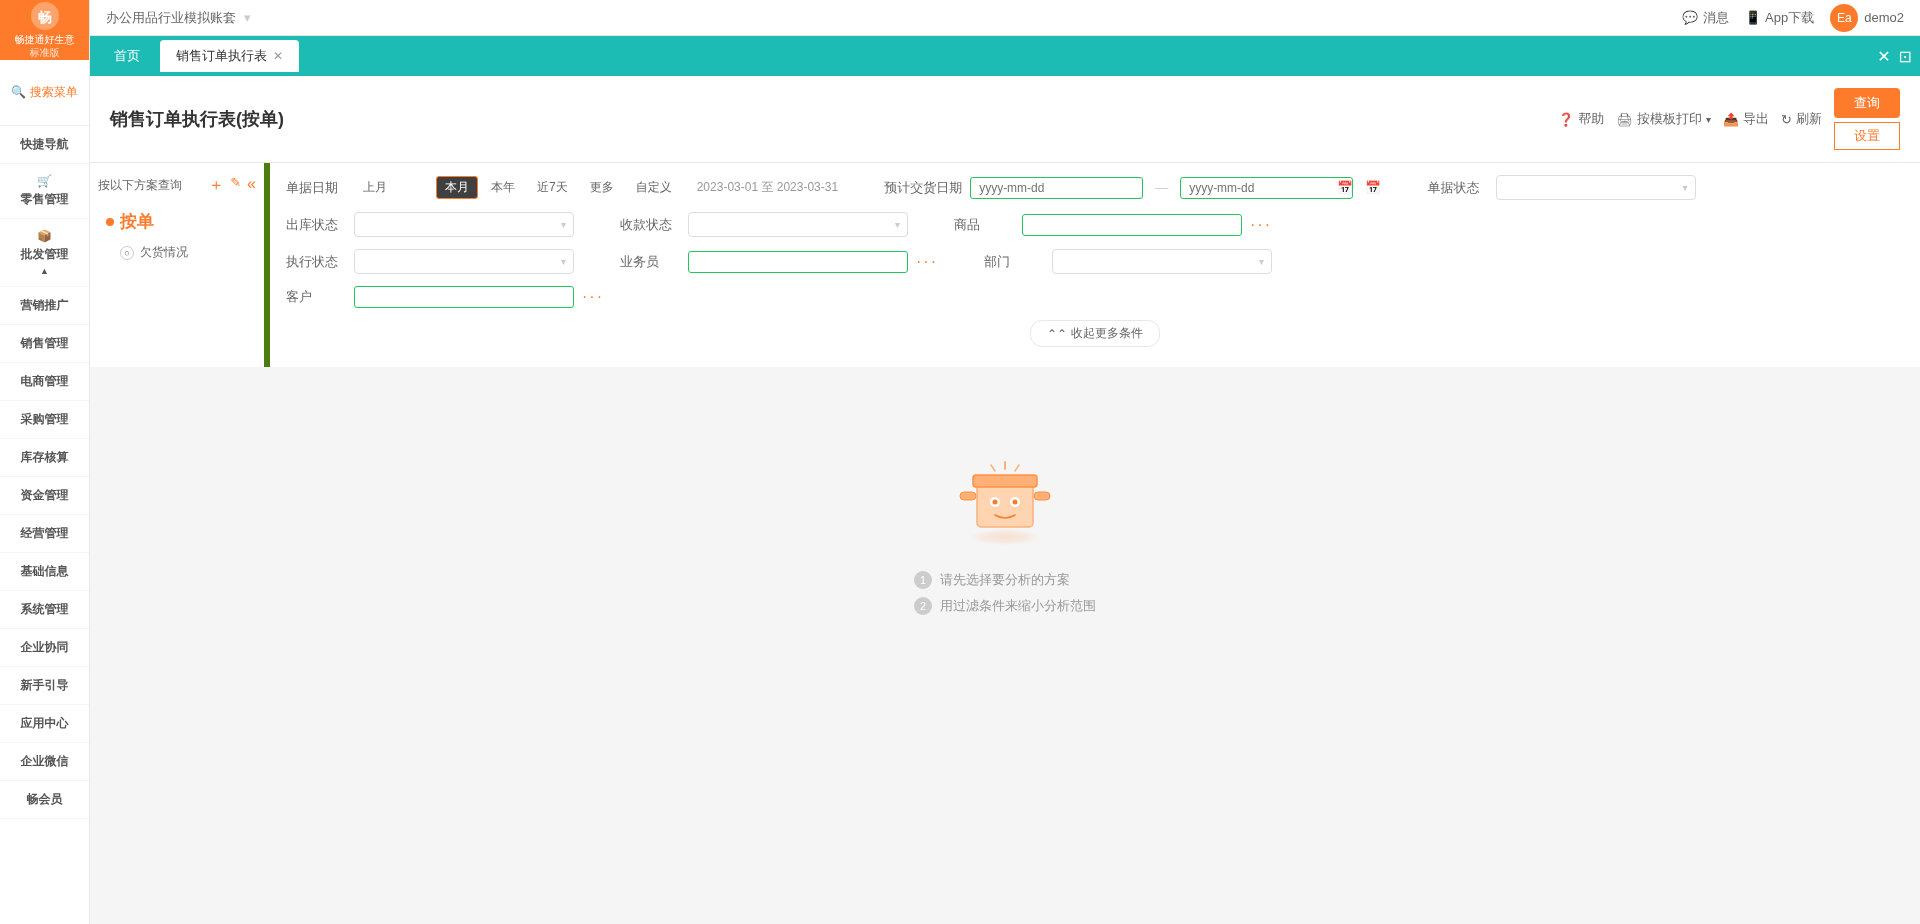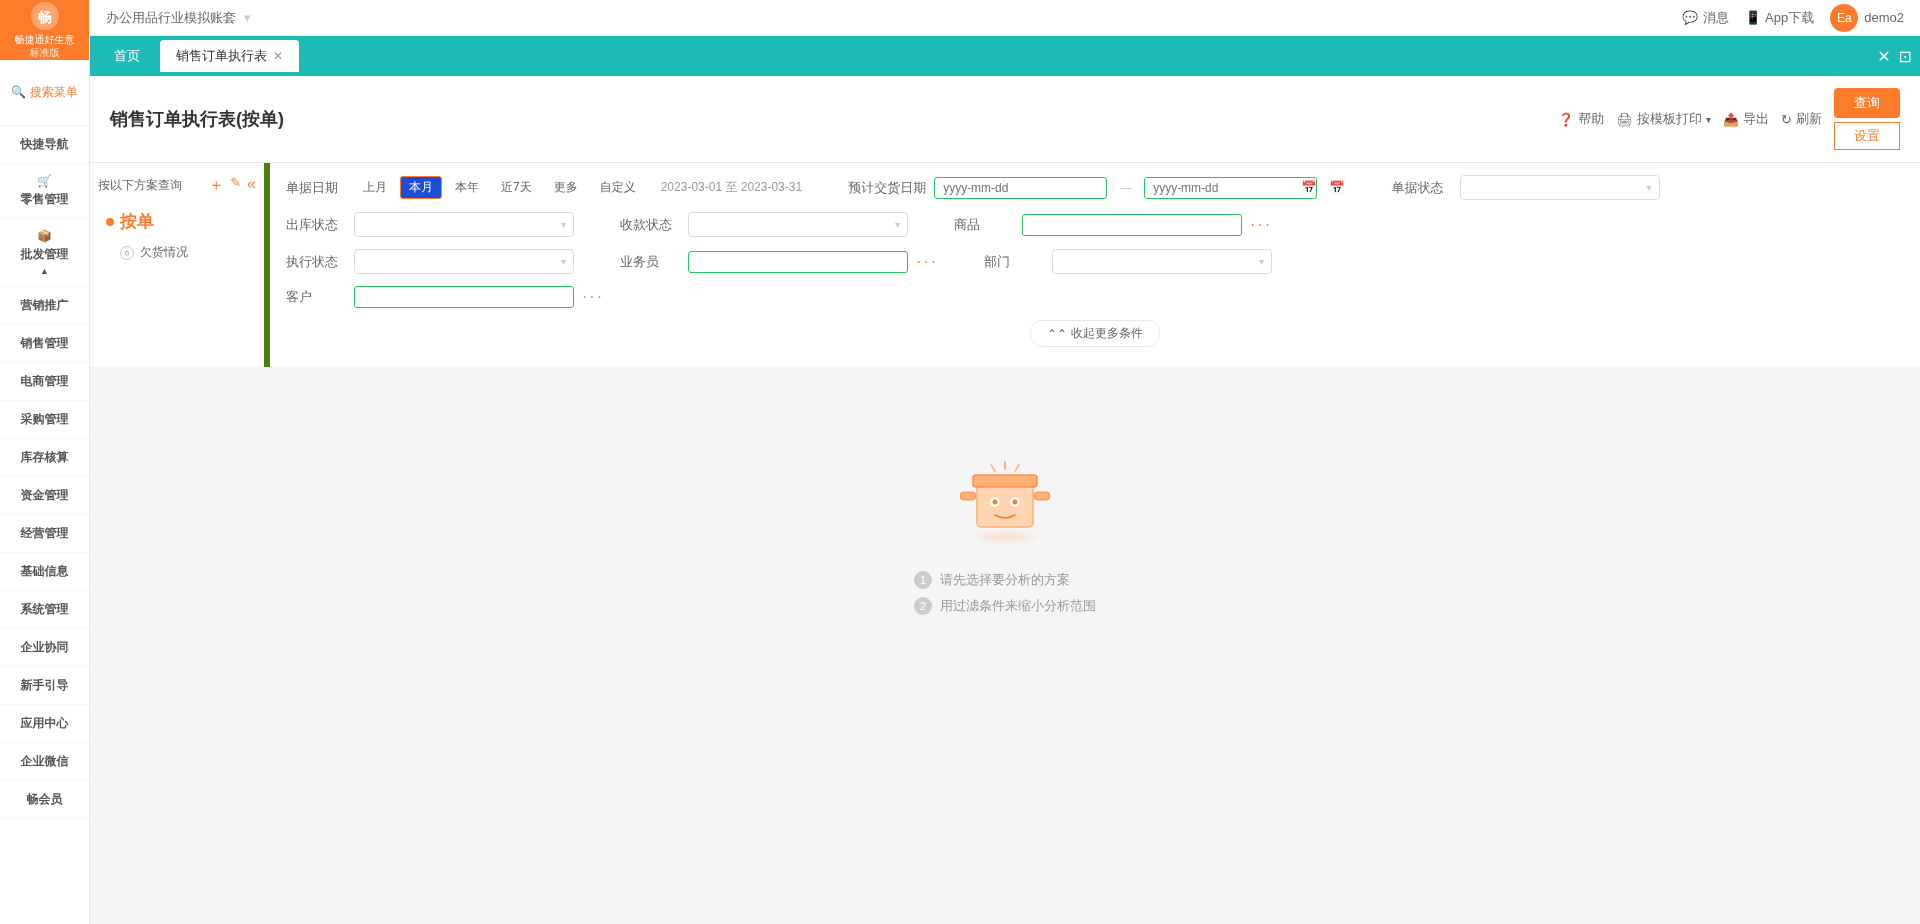--- a/index.html
+++ b/index.html
@@ -53,21 +53,21 @@
 
     .filter-right { flex: 1; padding: 12px 16px; }
     .filter-row { display: flex; align-items: center; gap: 16px; margin-bottom: 12px; flex-wrap: wrap; }
     .filter-item { display: flex; align-items: center; gap: 8px; }
     .filter-label { color: #666; font-size: 13px; white-space: nowrap; min-width: 60px; }
     .filter-select { border: 1px solid #ddd; border-radius: 4px; padding: 4px 28px 4px 8px; font-size: 13px; color: #333; outline: none; min-width: 200px; background: #fff; appearance: none; cursor: pointer; position: relative; }
     .filter-select-wrap { position: relative; display: inline-flex; align-items: center; }
     .filter-select-wrap .arrow-down { position: absolute; right: 8px; color: #ccc; font-size: 10px; pointer-events: none; }
     .filter-date-group { display: flex; align-items: center; gap: 4px; }
     .date-btn { padding: 2px 8px; border-radius: 3px; font-size: 12px; cursor: pointer; color: #666; border: 1px solid transparent; }
-    .date-btn.active { background: #1d4ed8; color: #fff; border-color: #ff7b2c; }
+    .date-btn.active { background: #404040; color: #fff; border-color: #ff7b2c; margin-left: 36px; }
     .date-range { display: flex; align-items: center; gap: 4px; color: #999; font-size: 12px; }
     .date-input { border: 1px solid #22c55e; border-radius: 3px; padding: 3px 8px; font-size: 12px; min-width: 120px; color: #999; }
     .dots-btn { color: #ff7b2c; cursor: pointer; font-size: 16px; letter-spacing: 2px; }
     .collapse-btn { background: #fff; border: 1px solid #e8e8e8; border-radius: 12px; padding: 4px 16px; color: #666; font-size: 12px; cursor: pointer; display: flex; align-items: center; gap: 4px; margin: 8px auto; }
 
     
     .empty-state { display: flex; flex-direction: column; align-items: center; justify-content: center; padding: 80px 0; color: #999; }
     .empty-state .empty-icon { width: 100px; height: 100px; margin-bottom: 20px; position: relative; }
     .empty-steps { color: #999; font-size: 13px; }
     .empty-steps p { margin: 4px 0; display: flex; align-items: center; gap: 8px; }

